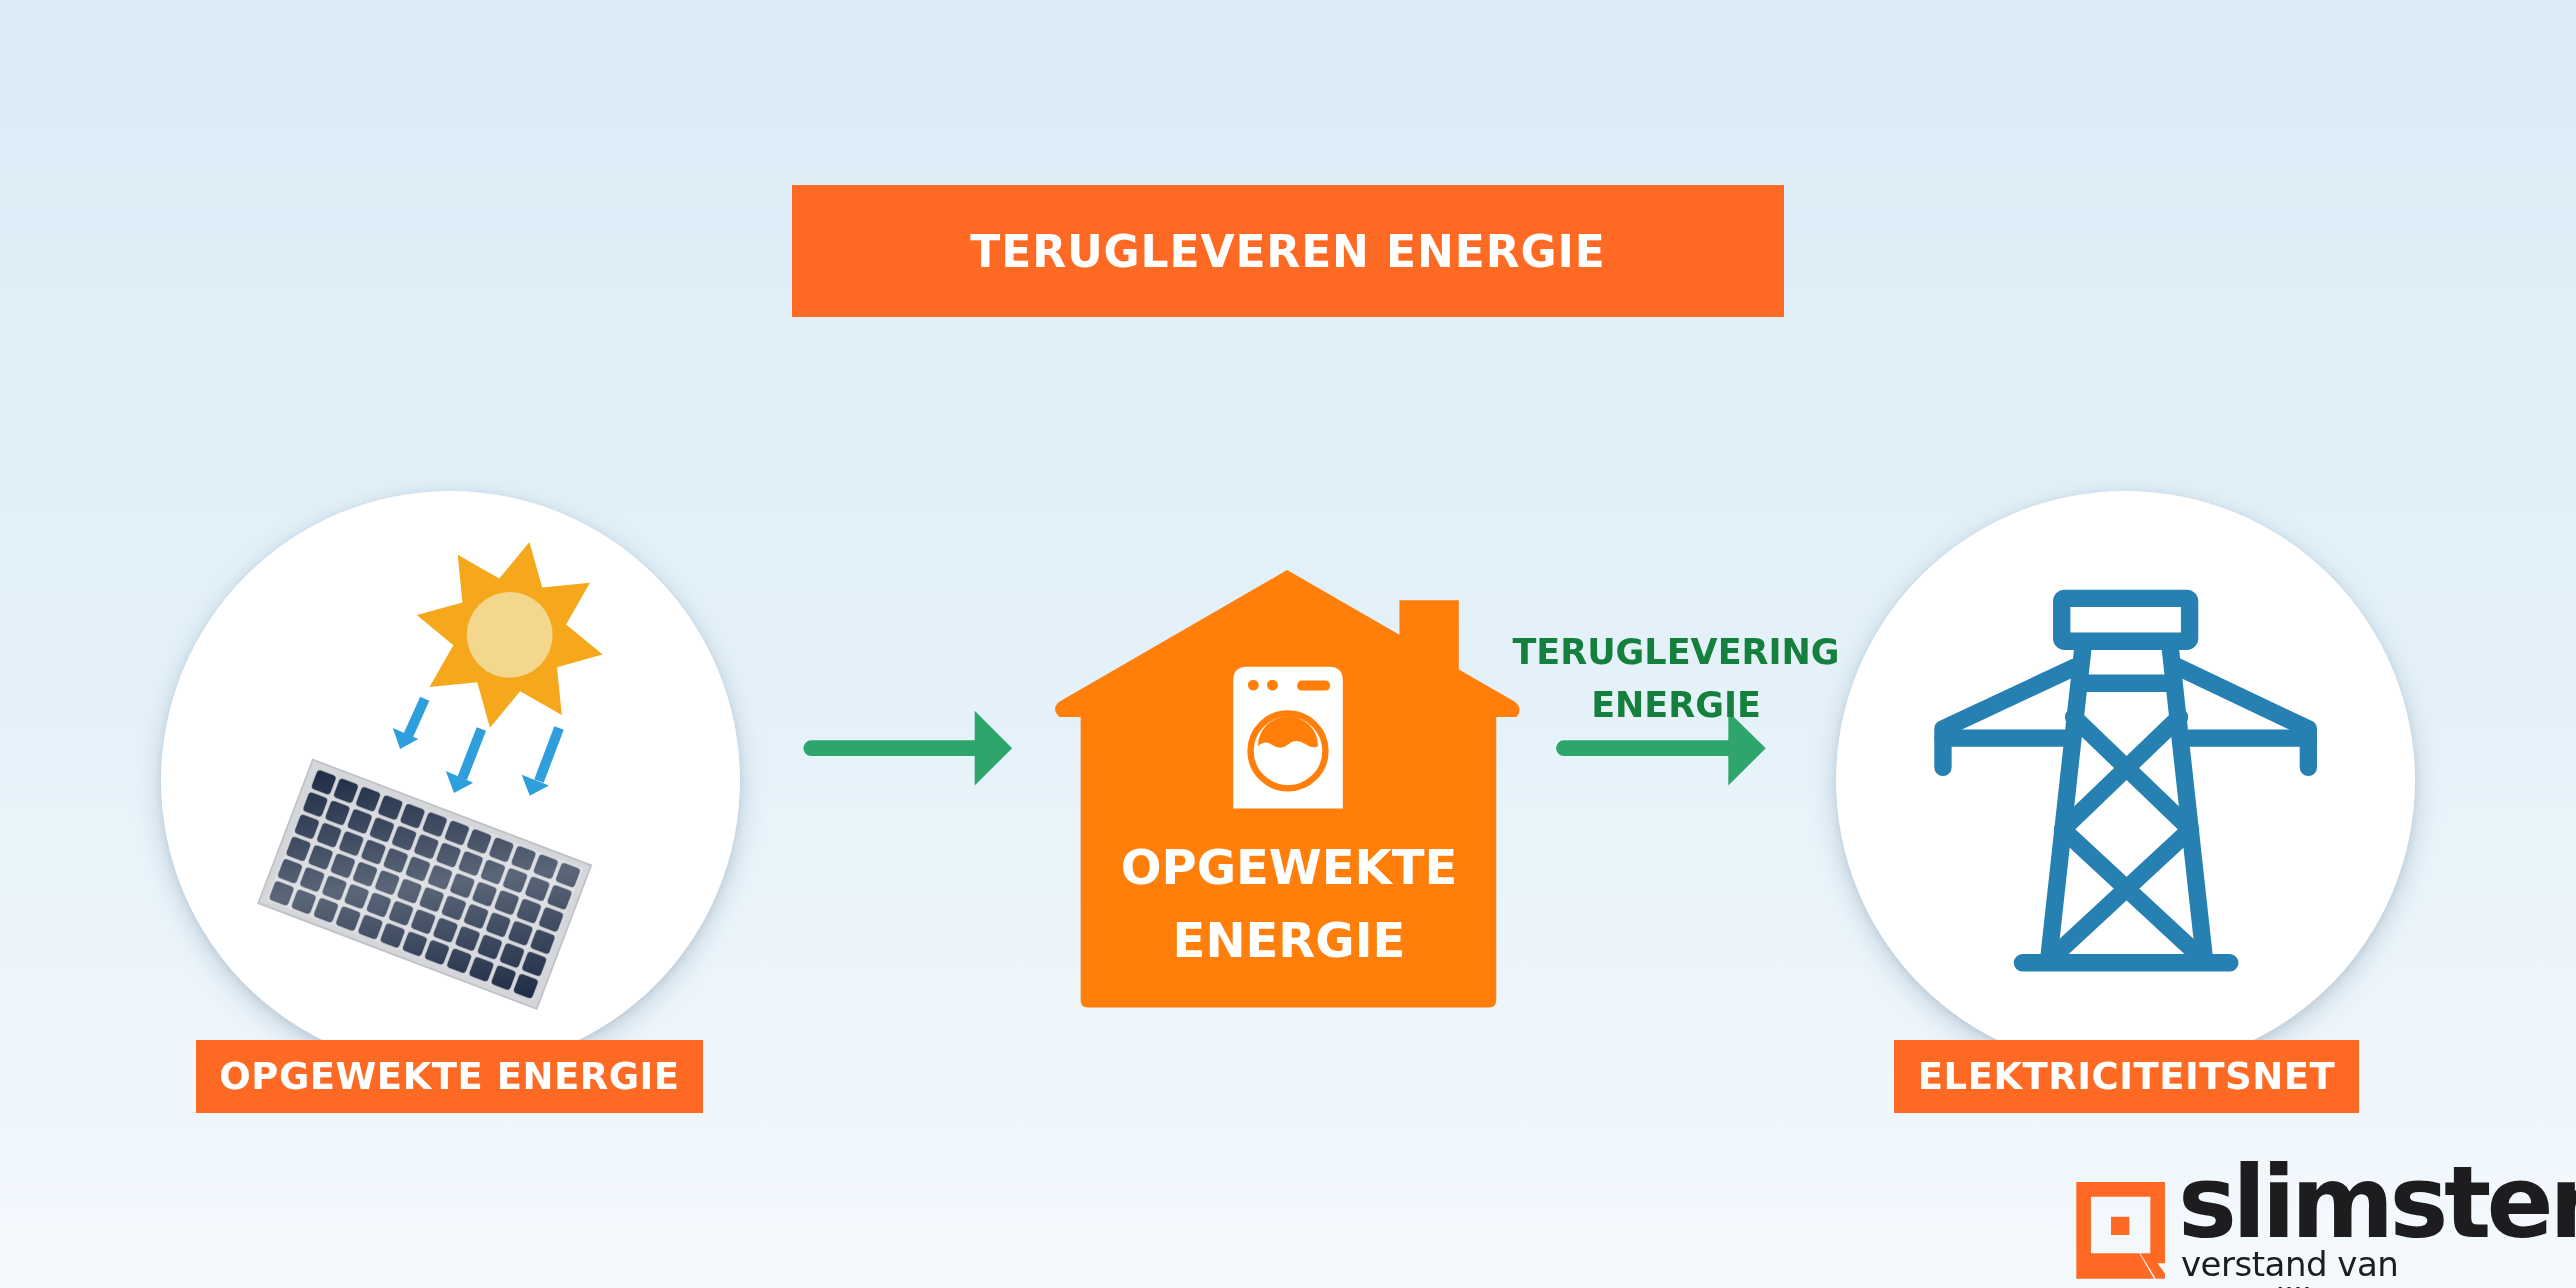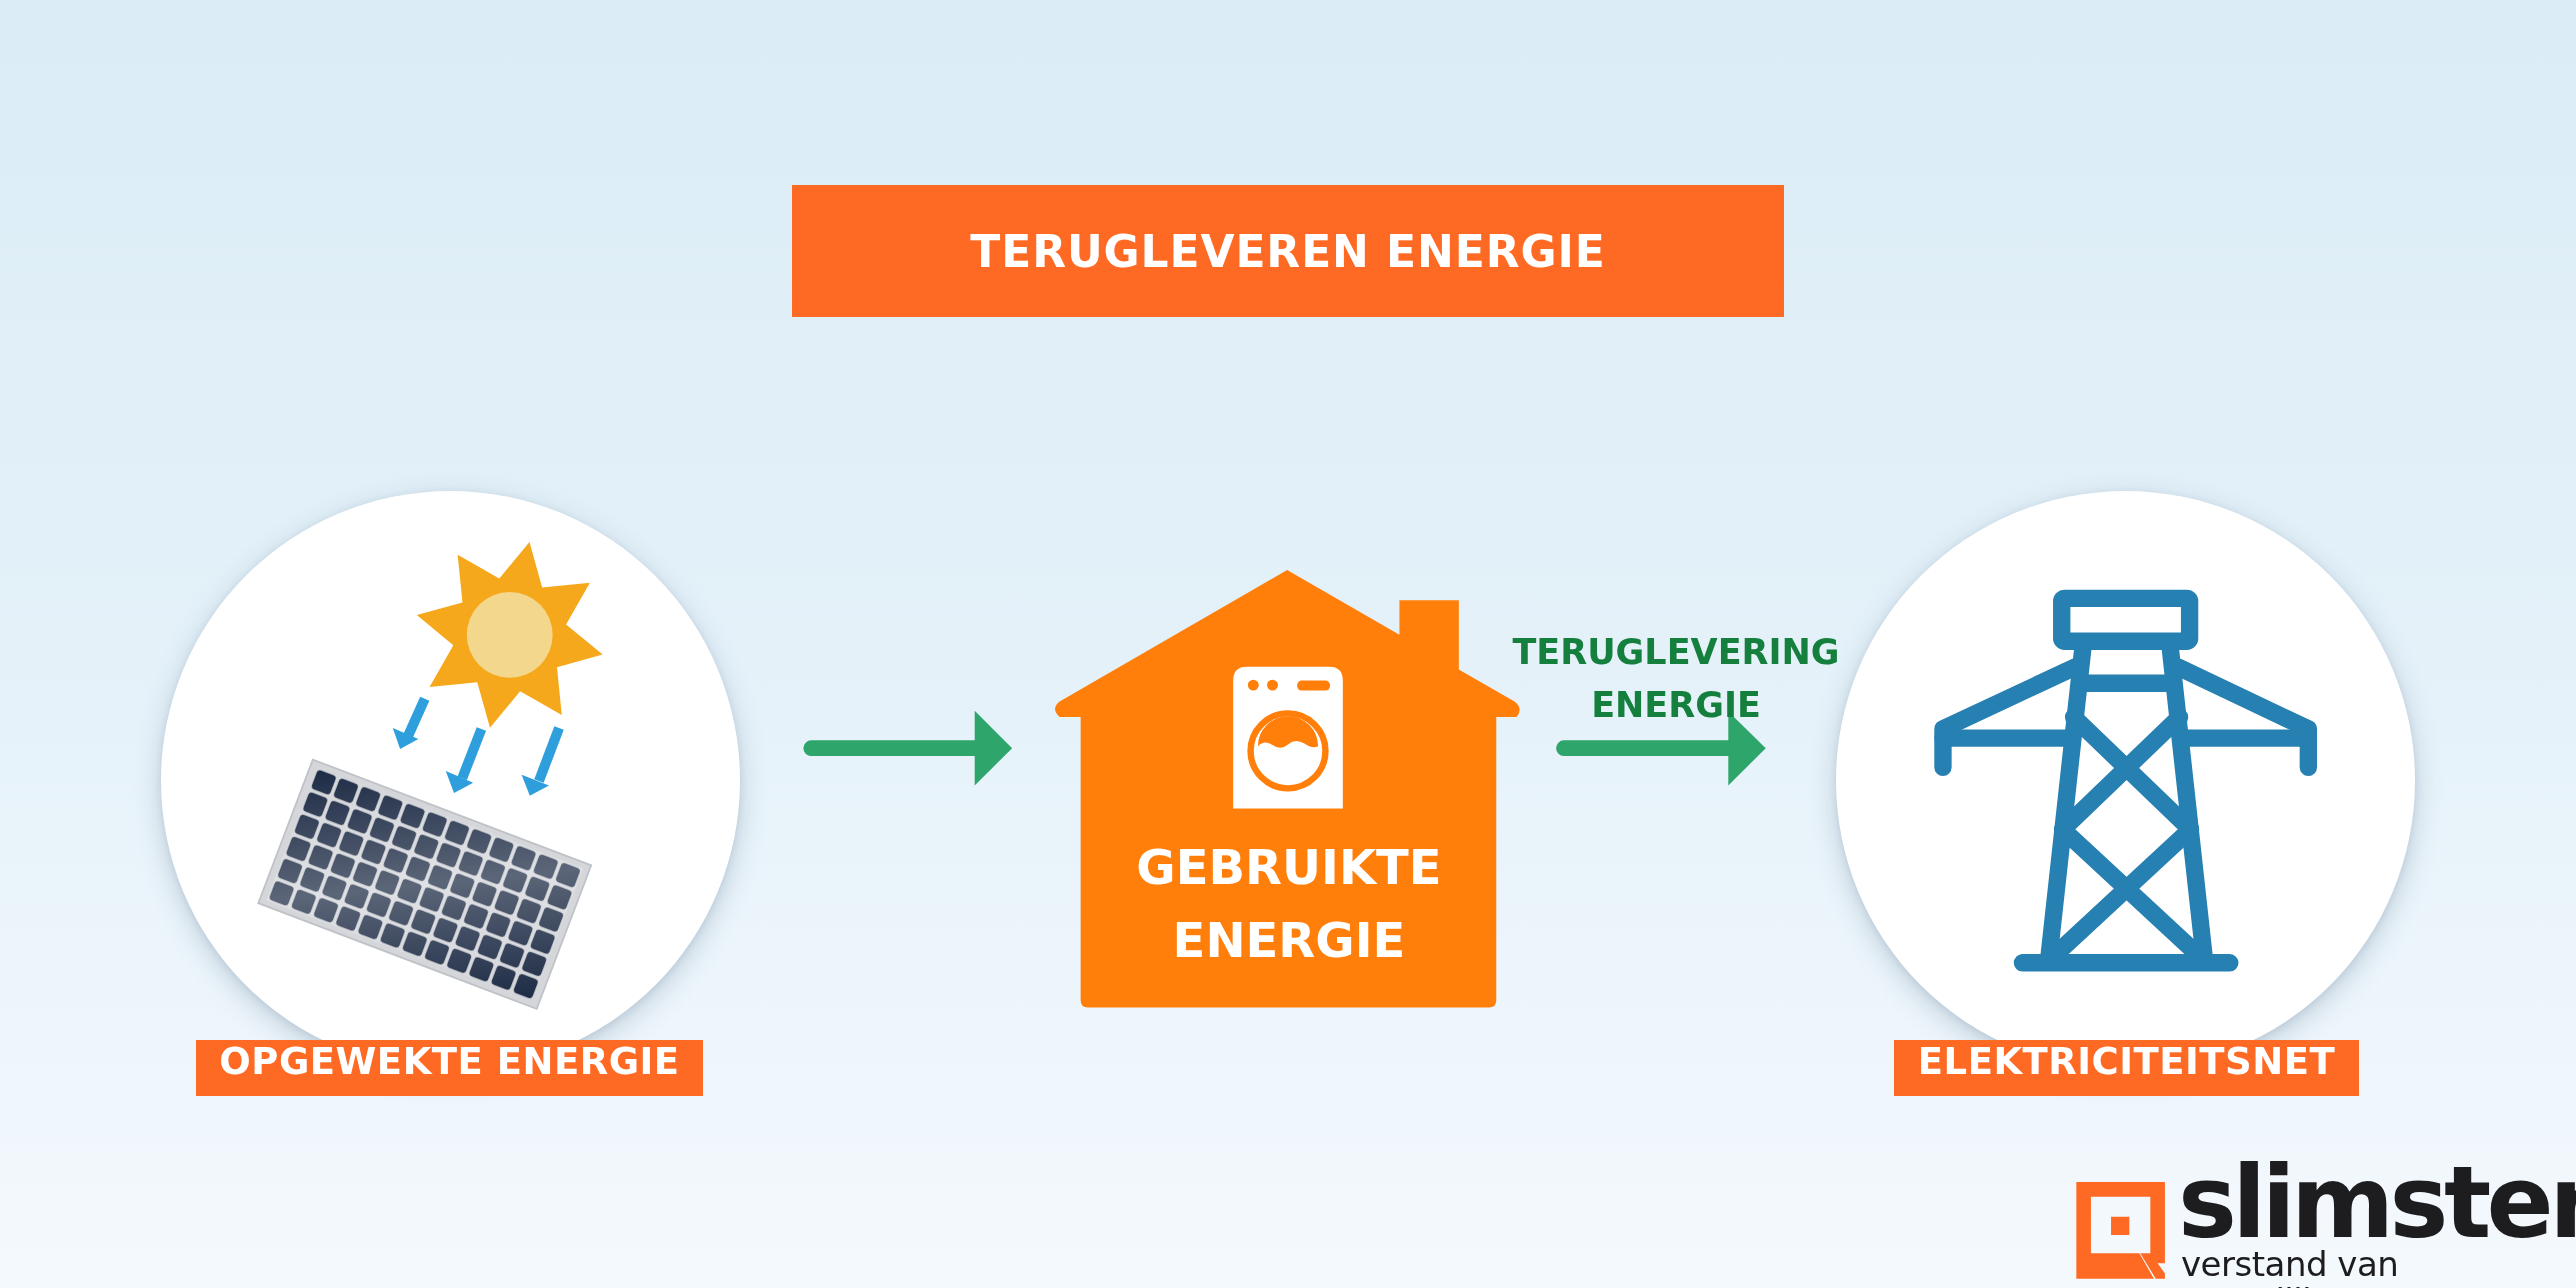--- a/index.html
+++ b/index.html
@@ -17,22 +17,22 @@
     color: #fff; font-weight: bold; font-size: 44px; letter-spacing: 0.9px;
     font-family: "DejaVu Sans", sans-serif; white-space: nowrap;
   }
   .circle {
     width: 579px; height: 579px; border-radius: 50%; background: #fff;
     box-shadow: 0 9px 27px rgba(90,120,145,0.30), 0 1.8px 7.3px rgba(90,120,145,0.15);
   }
   .circle-left { left: 161px; top: 491px; }
   .circle-right { left: 1836px; top: 491px; }
   .label-box {
-    background: #fe6a23; display: flex; align-items: flex-start; justify-content: center;
-    height: 56px; top: 1040px;
+    background: #fe6a23; display: flex; align-items: center; justify-content: center;
+    height: 73px; top: 1040px;
   }
   .label-left { left: 196px; width: 507px; }
   .label-right { left: 1894px; width: 465px; }
   .label-text { color: #fff; font-weight: bold; font-size: 37px; letter-spacing: 0.5px; white-space: nowrap; }
   .svg-layer { left: 0; top: 0; width: 2576px; height: 1288px; }
   .house-text {
     left: 1081px; width: 416px; top: 831px; text-align: center;
     color: #fff; font-weight: bold; font-size: 48px; line-height: 73px;
   }
   .flow-label {
@@ -141,21 +141,21 @@
 </svg>
 
 <div class="abs label-box label-left">
   <span class="label-text">OPGEWEKTE ENERGIE</span>
 </div>
 <div class="abs label-box label-right">
   <span class="label-text">ELEKTRICITEITSNET</span>
 </div>
 
 <div class="abs house-text">
-  <div>GEBRUIKTE</div>
+  <div>OPGEWEKTE</div>
   <div>ENERGIE</div>
 </div>
 
 <div class="abs flow-label">
   <div>TERUGLEVERING</div>
   <div>ENERGIE</div>
 </div>
 
 <div class="abs logo-name">slimster</div>
 <div class="abs logo-tagline">verstand van vergelijken</div>

